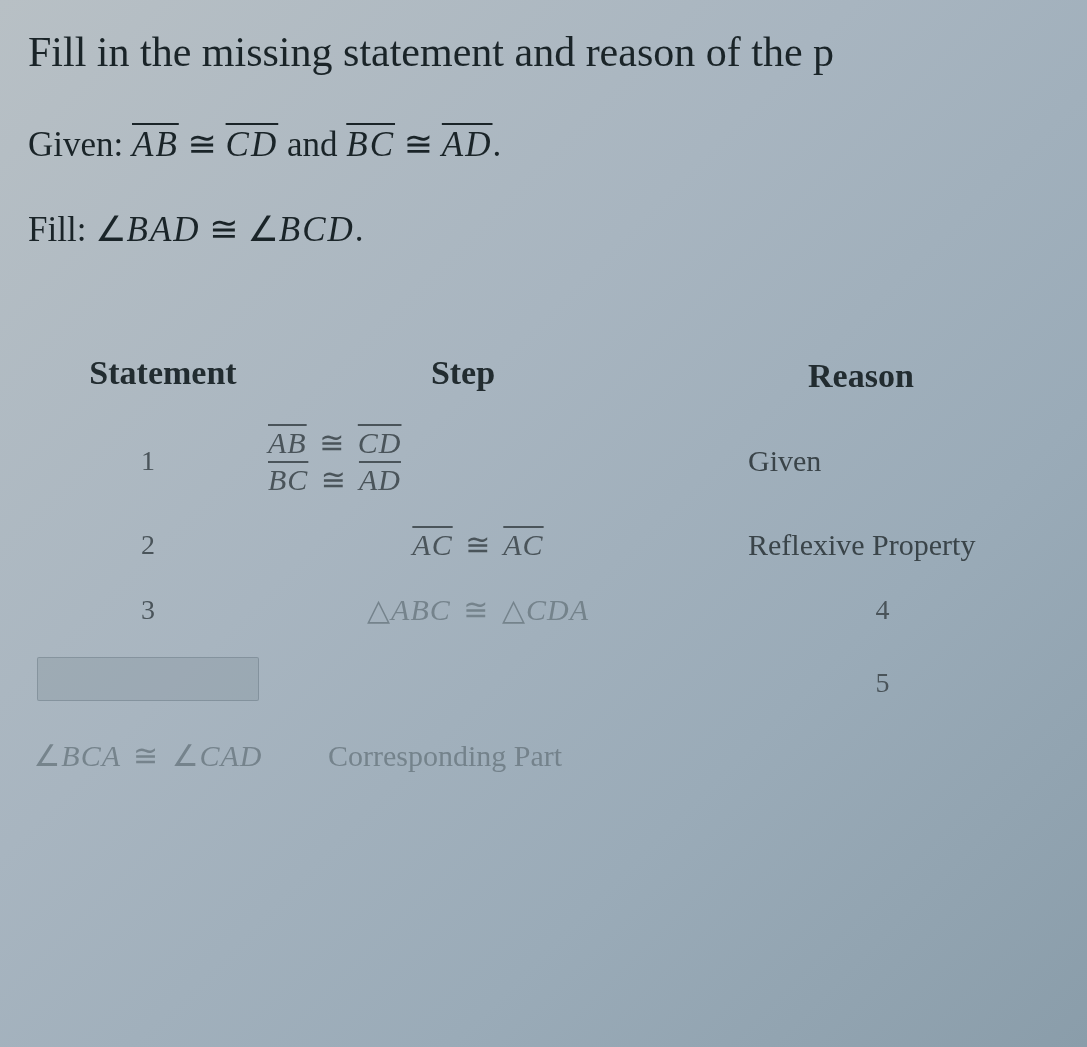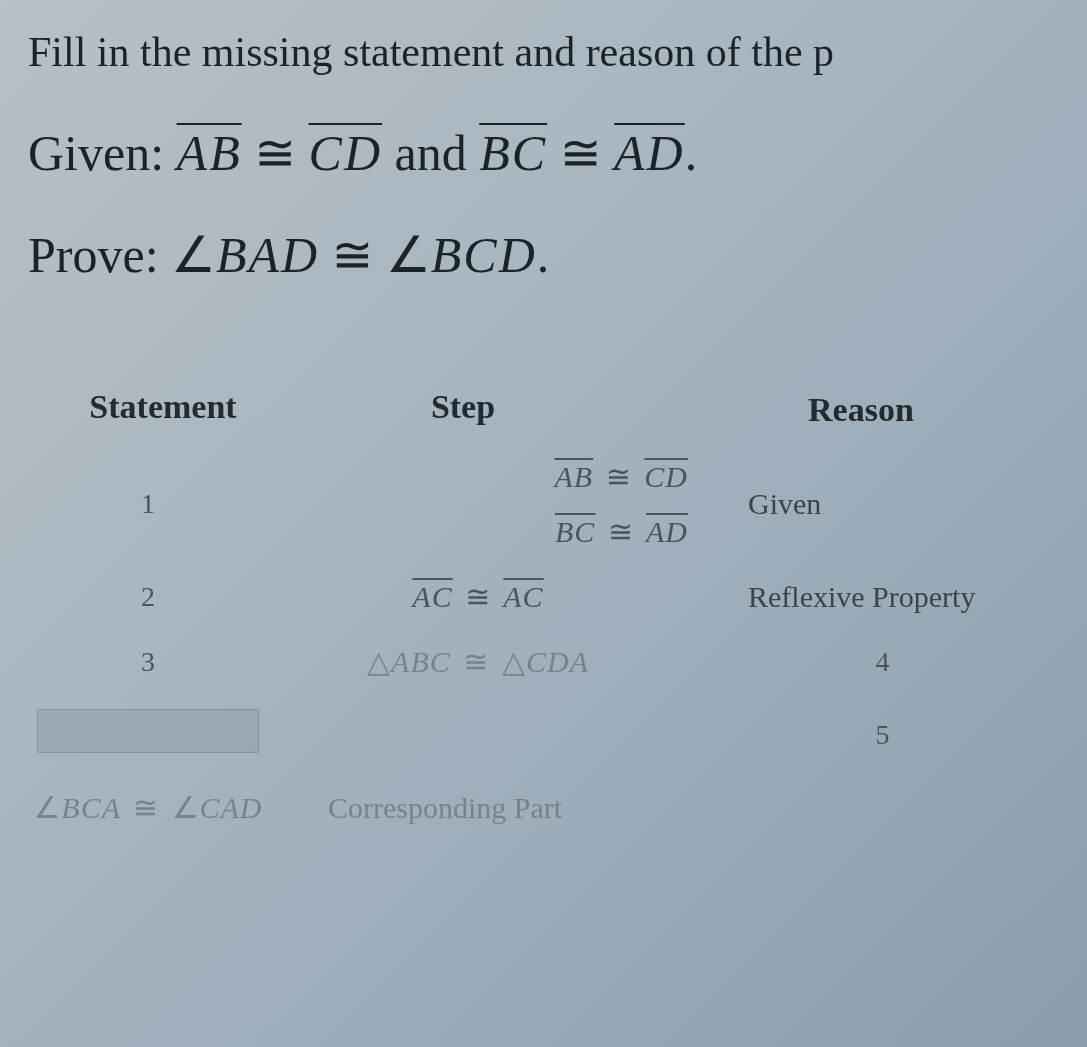--- a/index.html
+++ b/index.html
@@ -19,21 +19,21 @@
     height: 100%;
   }
   .instruction {
     font-size: 42px;
     font-weight: 400;
     margin-bottom: 48px;
     color: #1a2428;
     letter-spacing: 0px;
   }
   .given, .prove {
-    font-size: 50px;
+    font-size: 35px;
     margin-bottom: 44px;
     color: #1a2428;
   }
   .prove {
     margin-bottom: 100px;
   }
   .overline {
     text-decoration: overline;
     text-decoration-thickness: 2px;
   }
@@ -65,21 +65,21 @@
   .hdr.step  { text-align: center; padding-right: 30px;}
   .hdr.stmt  { text-align: center; padding-left: 30px;}
   .hdr.reas  { text-align: left; padding-left: 120px; margin-top: 7px;}
   .cell {
     font-size: 30px;
     color: #374248;
   }
   .step-cell { text-align: center; font-size: 28px; color:#4a545a;}
   .stmt-cell { text-align: center; font-family: serif; font-style: italic; letter-spacing: 1px; color:#4a545a;}
   .reas-cell { text-align: left; padding-left: 60px; color:#3a4449; font-size: 30px;}
-  .stmt-stack { display:flex; flex-direction:column; gap:20px; align-items:flex-end;}
+  .stmt-stack { display:flex; flex-direction:column; gap:2px; align-items:flex-start;}
   .blank-box {
     display:inline-block;
     width: 220px;
     height: 42px;
     border: 1px solid rgba(80,95,105,0.3);
     background: rgba(120,135,145,0.25);
     border-radius: 2px;
   }
   .faded { color:#6a7880; opacity:0.8;}
   .tri { font-style: normal; }
@@ -97,21 +97,21 @@
     <span class="math-it overline">AB</span>
     <span class="cong">≅</span>
     <span class="math-it overline">CD</span>
     <span>and</span>
     <span class="math-it overline">BC</span>
     <span class="cong">≅</span>
     <span class="math-it overline">AD</span><span>.</span>
   </div>
 
   <div class="prove">
-    <span>Prove:</span>
+    <span>Fill:</span>
     <span class="angle">∠</span><span class="math-it">BAD</span>
     <span class="cong">≅</span>
     <span class="angle">∠</span><span class="math-it">BCD</span><span>.</span>
   </div>
 
   <div class="proof">
     <div class="hdr stmt">Statement</div>
     <div class="hdr step">Step</div>
     <div class="hdr reas">Reason</div>
 

